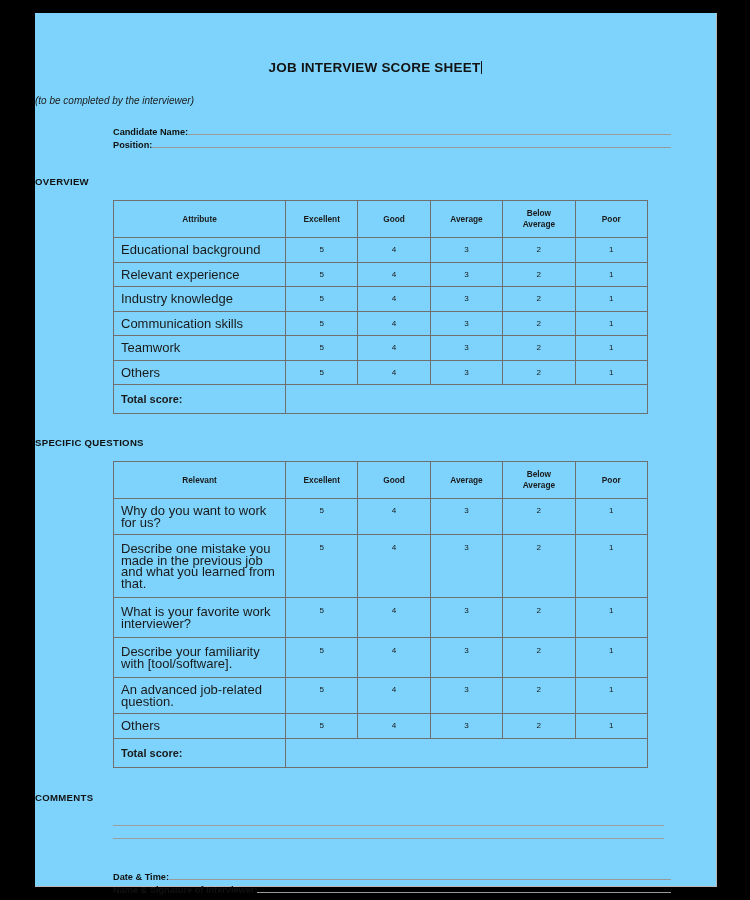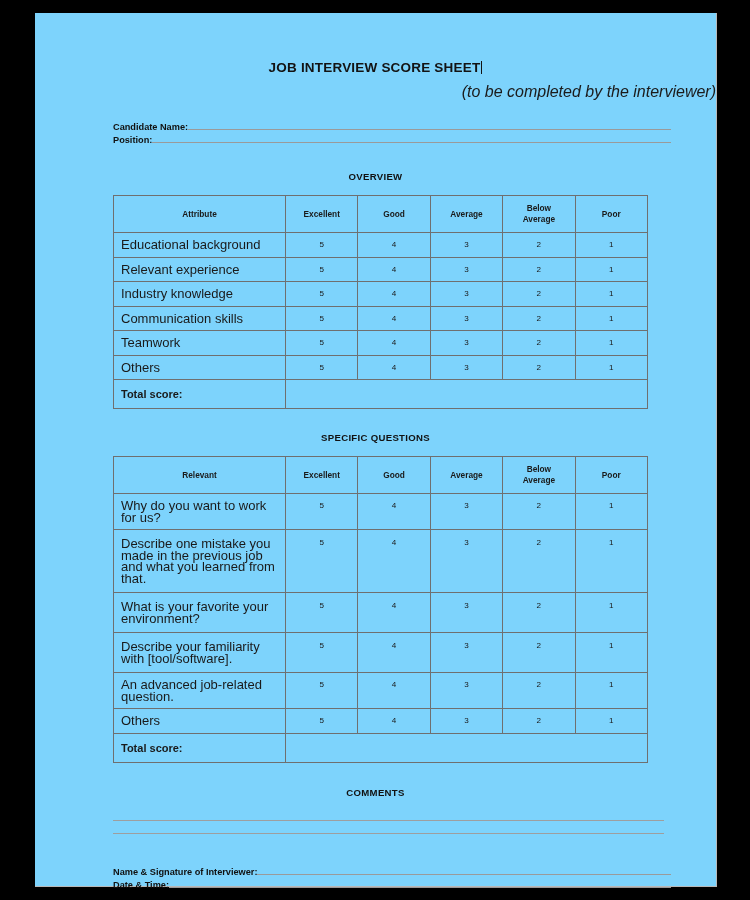--- a/index.html
+++ b/index.html
@@ -44,25 +44,25 @@
   }
   .title .caret {
     display: inline-block;
     width: 1px;
     height: 13px;
     background: #131313;
     vertical-align: -2px;
     margin-left: 1px;
   }
   .subtitle {
-    text-align: right;
-    font-size: 16px;
+    text-align: left;
+    font-size: 10px;
     font-style: italic;
     color: #1b1b1b;
-    margin-top: 8px;
+    margin-top: 20px;
   }
 
   
   .fields {
     margin-top: 20px;
     padding-left: 78px;
     padding-right: 45px;
   }
   .field-row {
     display: flex;
@@ -74,21 +74,21 @@
   }
   .field-label { white-space: nowrap; }
   .field-line {
     flex: 1 1 auto;
     height: 9px;
     border-bottom: 1px solid #9a9a9a;
   }
 
   
   .section-head {
-    text-align: center;
+    text-align: left;
     font-size: 9.6px;
     font-weight: bold;
     color: #111111;
     letter-spacing: 0.3px;
   }
 
   
   .tbl-wrap {
     padding: 0 68px 0 78px;
   }
@@ -287,21 +287,21 @@
           </tr>
           <tr class="r-tall">
             <td class="label">Describe one mistake you made in the previous job and what you learned from that.</td>
             <td class="num">5</td>
             <td class="num">4</td>
             <td class="num">3</td>
             <td class="num">2</td>
             <td class="num">1</td>
           </tr>
           <tr class="r-tall">
-            <td class="label">What is your favorite your environment?</td>
+            <td class="label">What is your favorite work interviewer?</td>
             <td class="num">5</td>
             <td class="num">4</td>
             <td class="num">3</td>
             <td class="num">2</td>
             <td class="num">1</td>
           </tr>
           <tr class="r-tall">
             <td class="label">Describe your familiarity with [tool/software].</td>
             <td class="num">5</td>
             <td class="num">4</td>
@@ -334,24 +334,24 @@
     </div>
 
     <div class="section-head" style="margin-top:24px;">COMMENTS</div>
 
     <div class="comment-lines" style="margin-top:10px;">
       <div class="cline first"></div>
       <div class="cline"></div>
     </div>
 
     <div class="signature" style="margin-top:32px;">
+      <div class="field-row">
+        <span class="field-label">Date &amp; Time:</span>
+        <span class="field-line"></span>
+      </div>
       <div class="field-row">
         <span class="field-label">Name &amp; Signature of Interviewer:</span>
         <span class="field-line"></span>
       </div>
-      <div class="field-row">
-        <span class="field-label">Date &amp; Time:</span>
-        <span class="field-line"></span>
-      </div>
     </div>
 
   </div>
 </div>
 
 </body></html>

